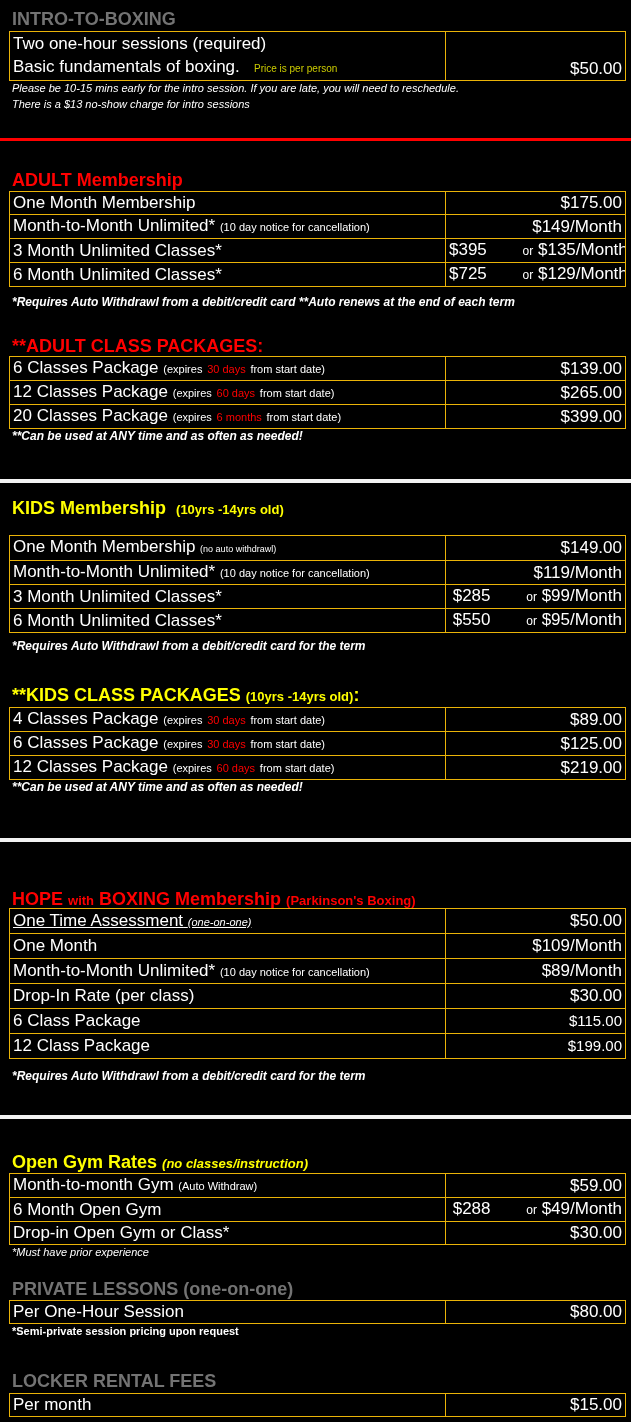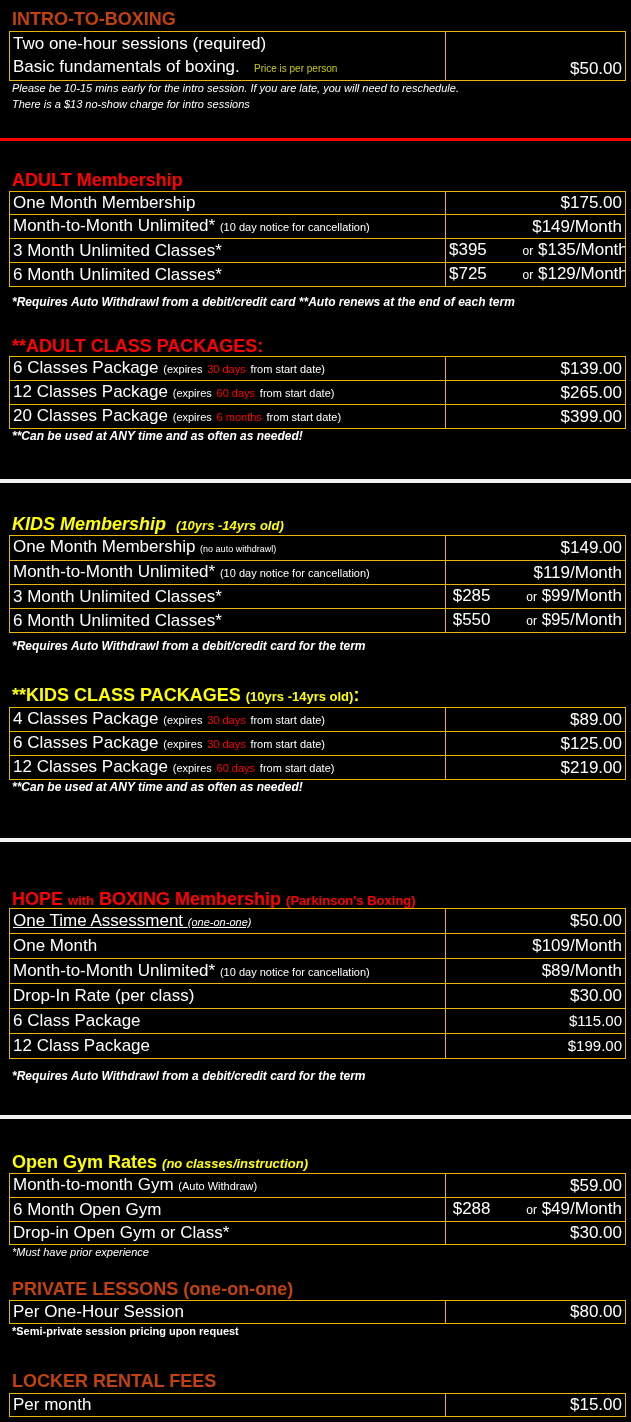--- a/index.html
+++ b/index.html
@@ -2,21 +2,21 @@
 <html><head>
 <meta charset="utf-8">
 <style>
   html, body { margin: 0; padding: 0; }
   body {
     width: 631px; height: 1422px; background: #000; color: #fff;
     font-family: "Liberation Sans", sans-serif; position: relative; overflow: hidden;
   }
   .abs { position: absolute; }
   .heading { font-weight: bold; font-size: 18px; line-height: 20px; left: 12px; white-space: nowrap; }
-  .h-white { color: #c2410c; }
+  .h-white { color: #737373; }
   .h-red { color: #ff0000; }
   .h-yellow { color: #ffff00; }
   .heading .sub { font-size: 13px; }
   .heading .subit { font-size: 13px; font-style: italic; margin-top: 21px; }
   table.price {
     position: absolute; left: 9px; width: 617px; border-collapse: collapse;
     table-layout: fixed;
   }
   table.price td {
     border: 1px solid #eab308; padding: 0 2px 0 3px; font-size: 17px; height: 22px;
@@ -94,21 +94,21 @@
   <tr>
     <td class="desc"><span>20 Classes Package</span> <span class="small">(expires</span> <span class="small red">6 months</span> <span class="small">from start date)</span></td>
     <td class="amt">$399.00</td>
   </tr>
 </tbody>
   </table>
 <div class="abs note" style="top:429px;">**Can be used at ANY time and as often as needed!</div>
 
 <div class="abs sep sep-white" style="top:479px;"></div>
 
-<div class="abs heading h-yellow" style="top:514px;font-style:italic;"><span>KIDS Membership</span>&nbsp; <span class="sub">(10yrs -14yrs old)</span></div>
+<div class="abs heading h-yellow" style="top:498px;"><span>KIDS Membership</span>&nbsp; <span class="sub">(10yrs -14yrs old)</span></div>
 <table class="price" style="top:535px;">
   <tbody>
       <tr>
     <td class="desc"><span>One Month Membership</span> <span class="small" style="font-size:9px;">(no auto withdrawl)</span></td>
     <td class="amt">$149.00</td>
   </tr>
   <tr>
     <td class="desc"><span>Month-to-Month Unlimited*</span> <span class="small">(10 day notice for cancellation)</span></td>
     <td class="amt">$119/Month</td>
   </tr>

